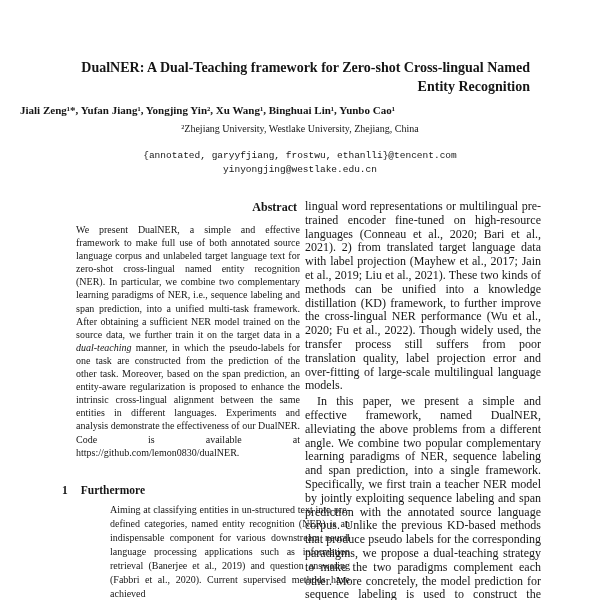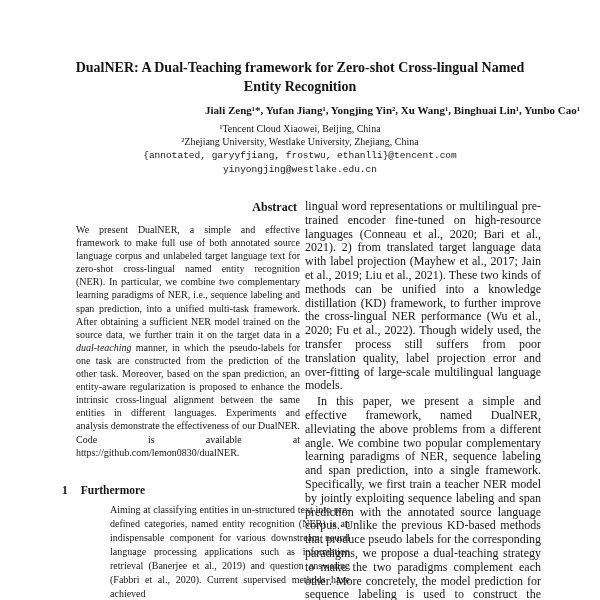--- a/index.html
+++ b/index.html
@@ -14,31 +14,31 @@
     background: #ffffff;
     overflow: hidden;
     font-family: "Liberation Serif", "DejaVu Serif", serif;
     color: #151515;
   }
   .title {
     position: absolute;
     top: 58px;
     left: 70px;
     width: 460px;
-    text-align: center;
+    text-align: right;
     font-weight: bold;
     font-size: 14px;
     line-height: 19px;
   }
   .authors {
     position: absolute;
     top: 103px;
     left: 20px;
     width: 560px;
-    text-align: right;
+    text-align: left;
     font-weight: bold;
     font-size: 11px;
     line-height: 14px;
   }
   .affiliations {
     position: absolute;
     top: 122px;
     left: 20px;
     width: 560px;
     text-align: center;
@@ -125,21 +125,20 @@
 </head>
 <body>
 
 <div class="page">
 
   <h1 class="title" style="margin:0; font-size:14px;">DualNER: A Dual-Teaching framework for Zero-shot Cross-lingual Named Entity Recognition</h1>
 
   <div class="authors">Jiali Zeng¹*, Yufan Jiang¹, Yongjing Yin², Xu Wang¹, Binghuai Lin¹, Yunbo Cao¹</div>
 
   <div class="affiliations">
-    <div>¹Tencent Cloud Xiaowei, Beijing, China</div>
     <div>²Zhejiang University, Westlake University, Zhejiang, China</div>
   </div>
 
   <div class="emails">
     <div>{annotated, garyyfjiang, frostwu, ethanlli}@tencent.com</div>
     <div>yinyongjing@westlake.edu.cn</div>
   </div>
 
   <div class="abstract-heading">Abstract</div>
 

